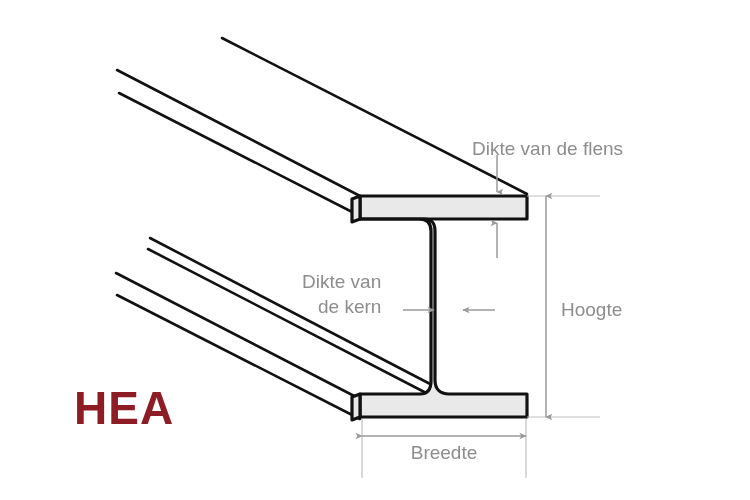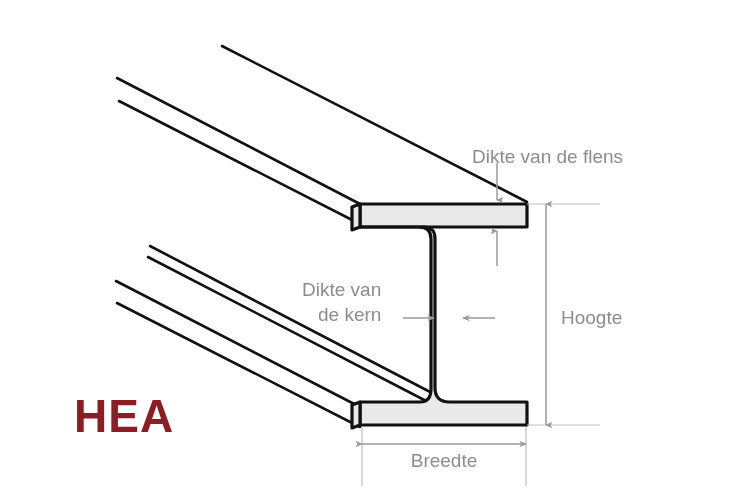--- a/index.html
+++ b/index.html
@@ -13,21 +13,20 @@
     position: relative;
     overflow: hidden;
     font-family: "Liberation Sans", sans-serif;
   }
   #diagram-root {
     position: absolute;
     left: 0;
     top: 0;
     width: 750px;
     height: 452px;
-    margin-top: 8px;
   }
   svg.beam-svg {
     display: block;
     width: 750px;
     height: 500px;
   }
   .label-text {
     font-family: "Liberation Sans", sans-serif;
     font-size: 19px;
     fill: #8d8d8d;

